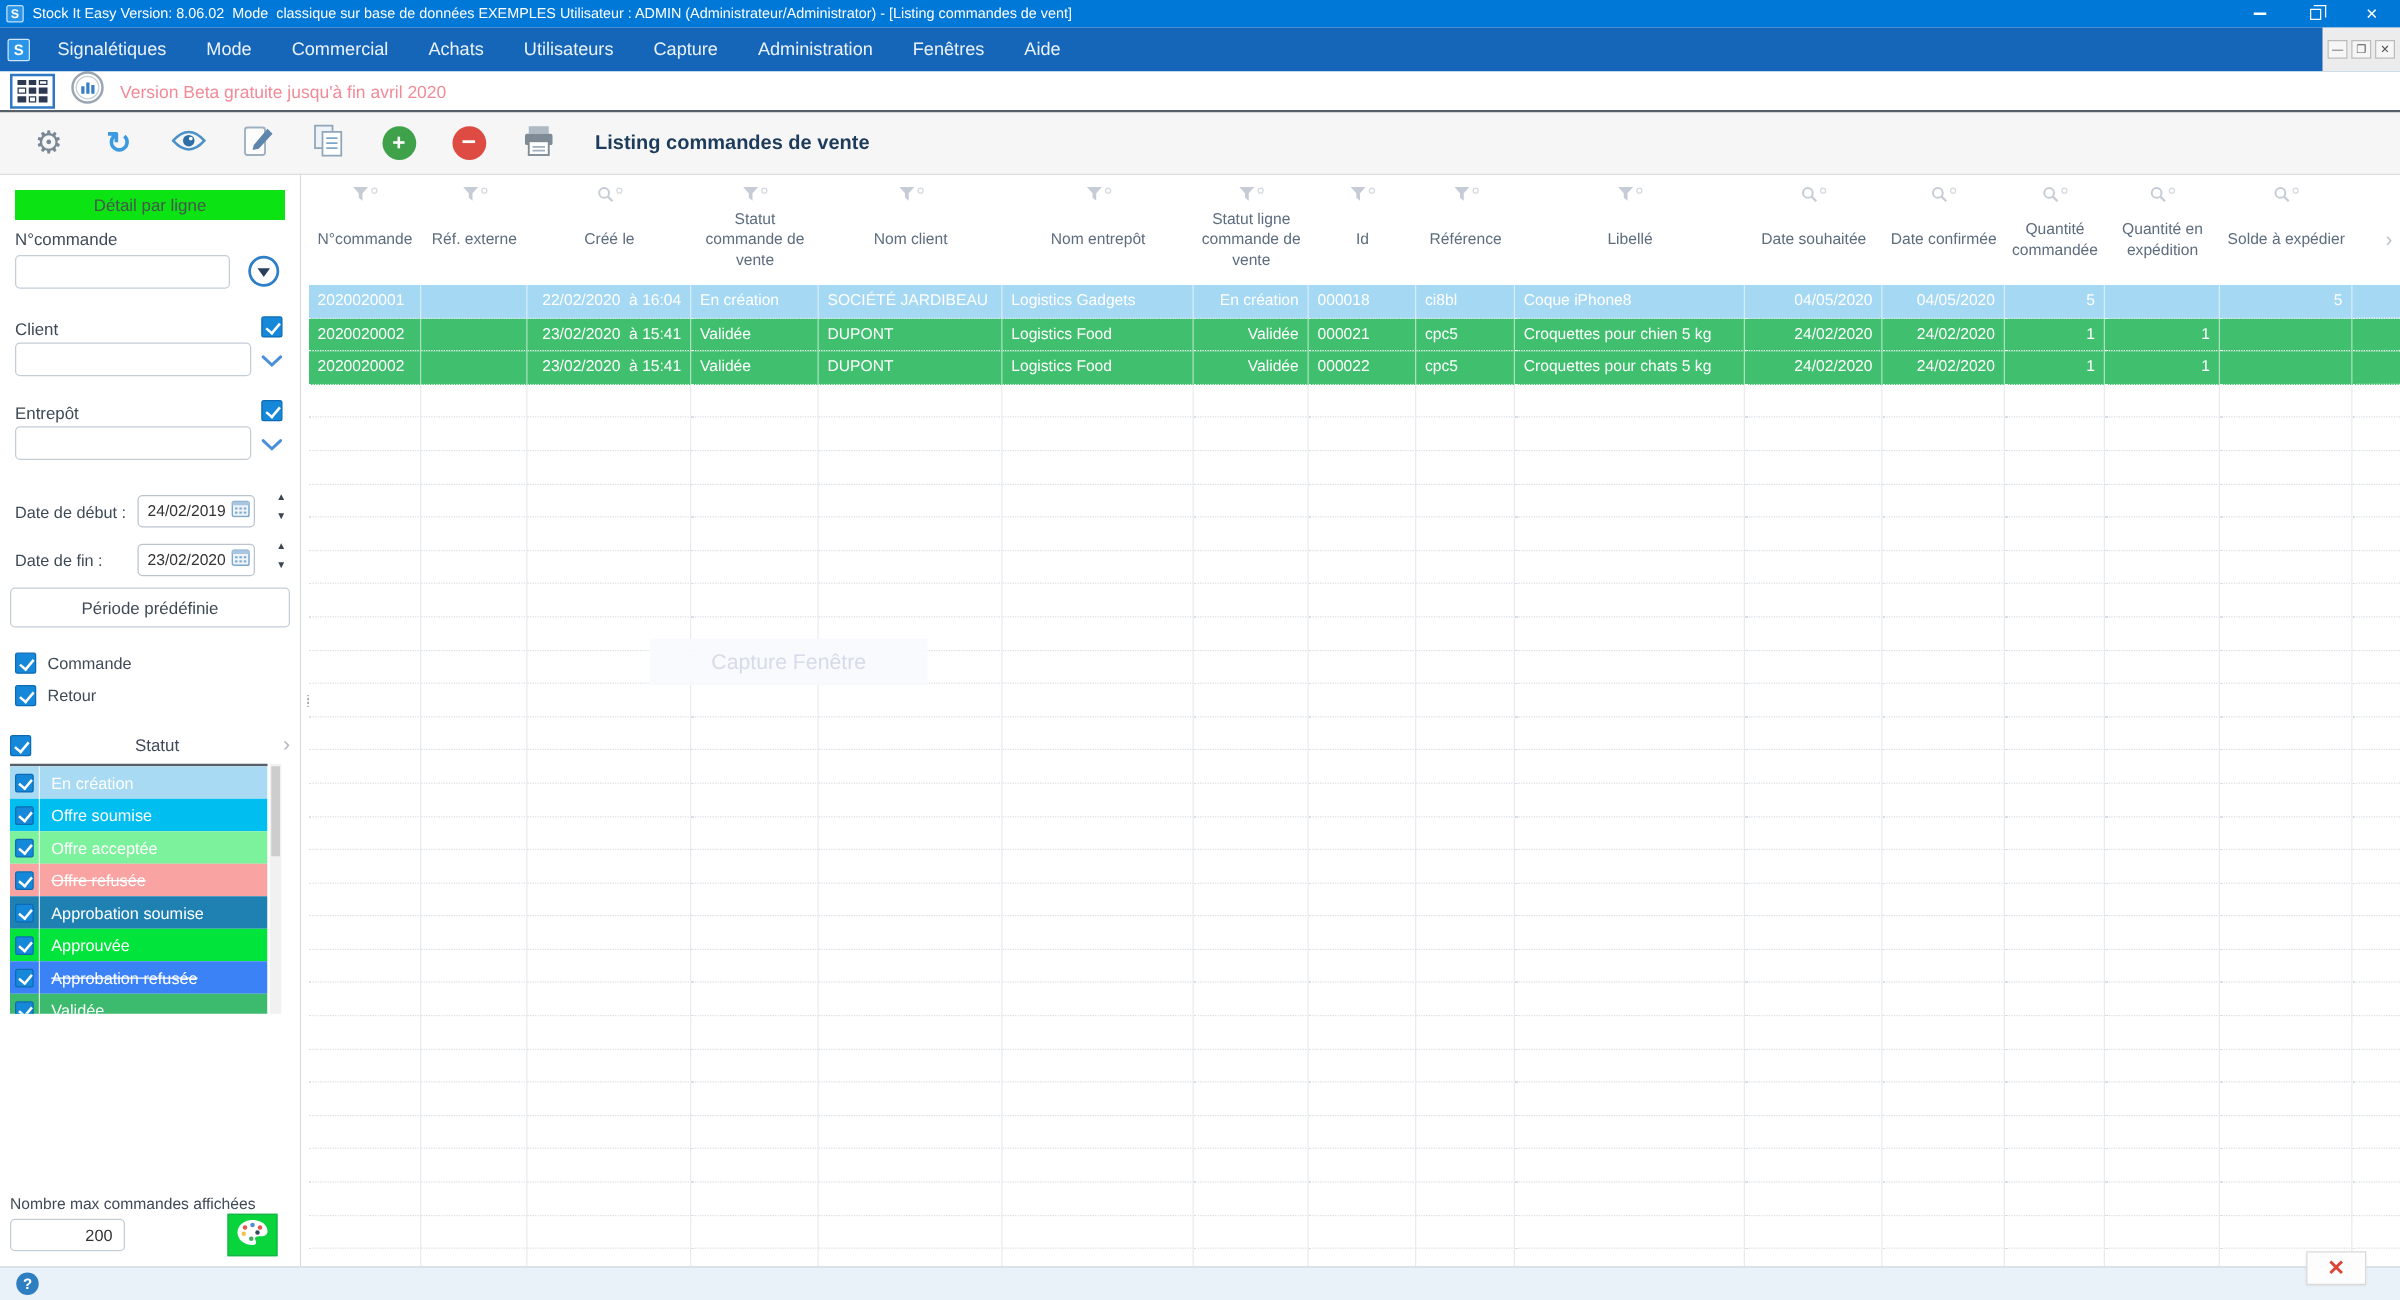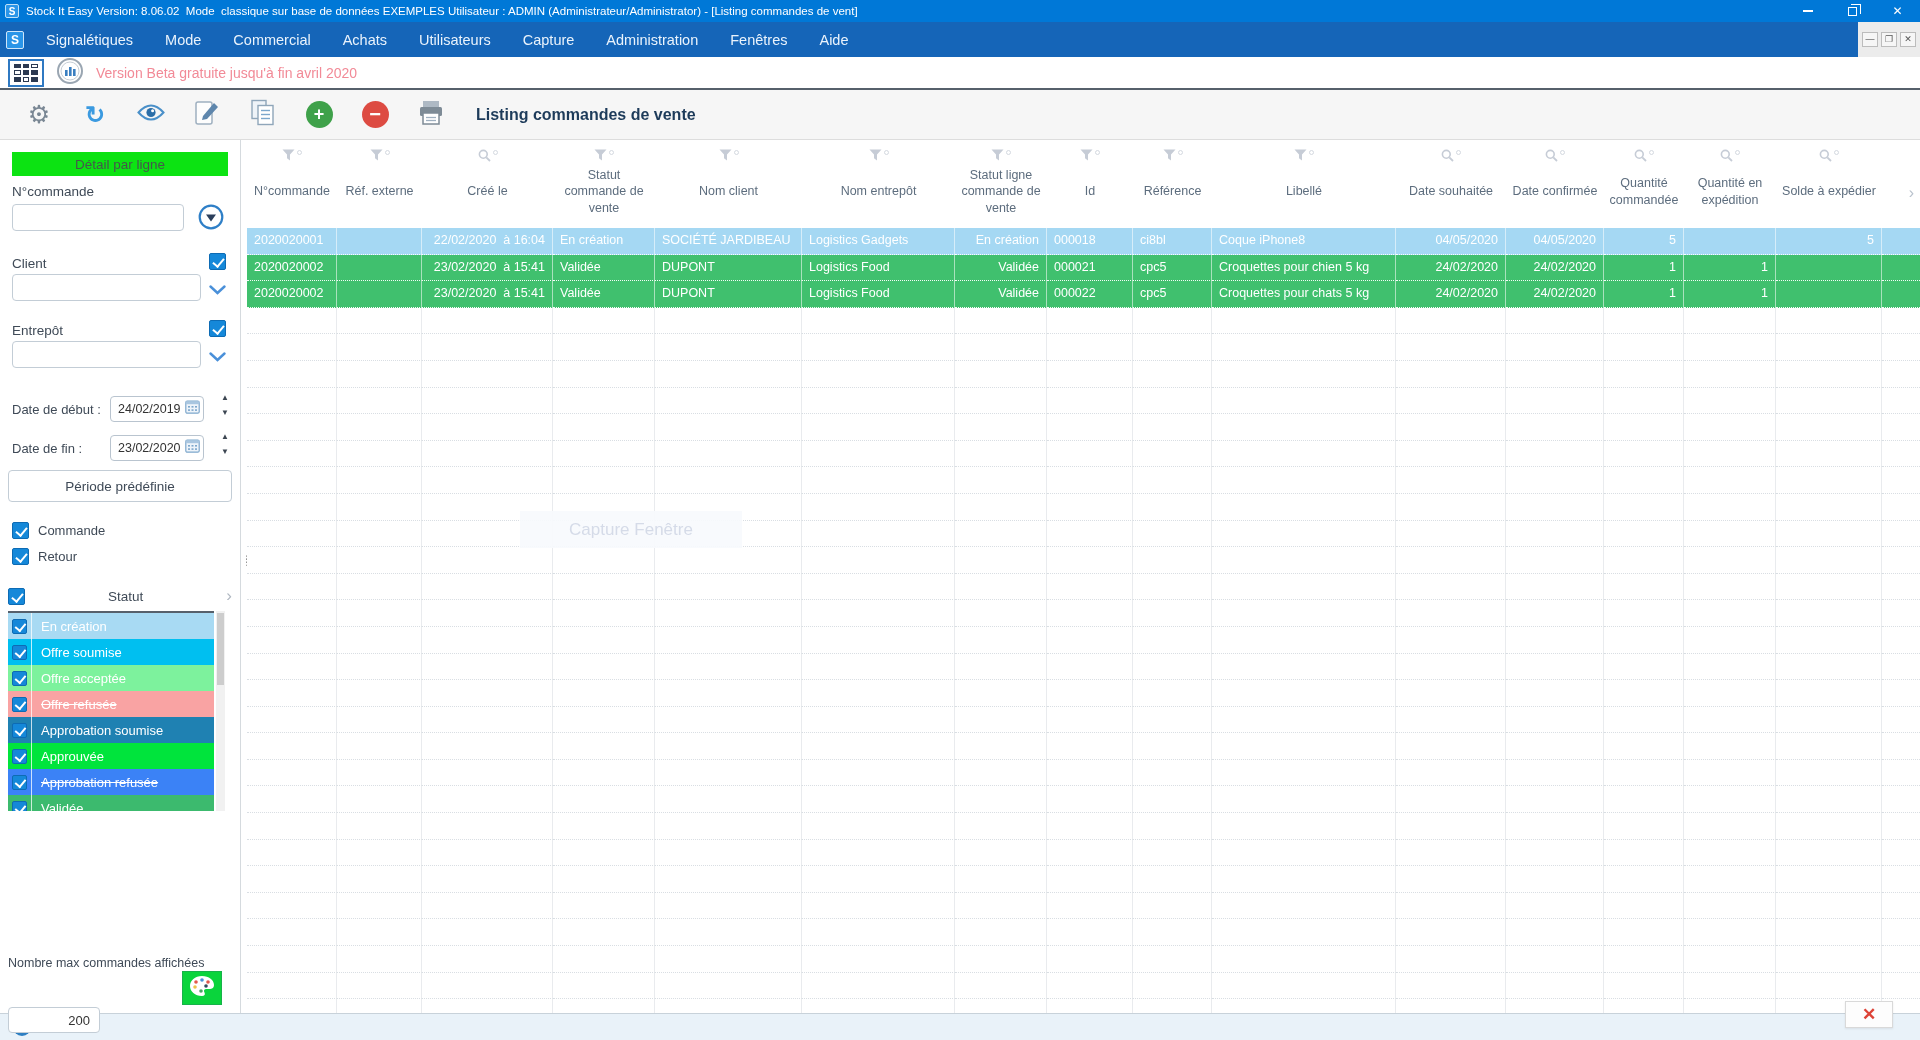--- a/index.html
+++ b/index.html
@@ -72,21 +72,21 @@
   .statut-label { flex:1; text-align:center; color:#3f4a57; font-size:13.5px; }
   .statut-chev { color:#b0b8c2; font-size:17px; }
   .status-list { position:absolute; left:8px; top:471px; width:206px; height:200px; overflow:hidden; border-top:2px solid #56606b; }
   .status-item { height:26px; display:flex; align-items:center; padding-left:4px; }
   .status-sep { width:1px; height:100%; background:rgba(255,255,255,.75); margin-left:4px; }
   .status-label { color:#fff; font-size:13px; padding-left:9px; white-space:nowrap; }
   .status-label.strike { text-decoration:line-through; }
   .status-scroll { position:absolute; left:216px; top:471px; width:9px; height:200px; background:#f1f1f1; }
   .status-thumb { position:absolute; left:1px; top:2px; width:7px; height:72px; background:#cdcdcd; }
   .max-label { position:absolute; left:8px; top:816px; color:#3f4a57; font-size:12.5px; }
-  .max-input { position:absolute; left:8px; top:835px; width:92px; height:26px; border:1px solid #c3cdd6; border-radius:4px; text-align:right; padding-right:9px; font-size:13px; color:#333; font-family:inherit;margin-top:32px; }
+  .max-input { position:absolute; left:8px; top:835px; width:92px; height:26px; border:1px solid #c3cdd6; border-radius:4px; text-align:right; padding-right:9px; font-size:13px; color:#333; font-family:inherit; }
   .palette-btn { position:absolute; left:182px; top:831px; width:40px; height:34px; background:#0ad43c; border:1px solid #17b24a; display:flex; align-items:center; justify-content:center; }
 
   .splitter { width:6px; background:#fff; position:relative; flex:none; }
   .splitter-handle { position:absolute; left:1px; top:418px; color:#8a8a8a; font-size:9px; letter-spacing:0; line-height:3px; }
 
   
   .table-area { flex:1; background:#fff; overflow:hidden; }
   .thead { height:88px; display:flex; background:#fff; }
   .th { display:flex; flex-direction:column; align-items:center; flex:none; position:relative; }
   .th-ico { margin-top:9px; height:14px; display:flex; align-items:flex-start; gap:2px; }

